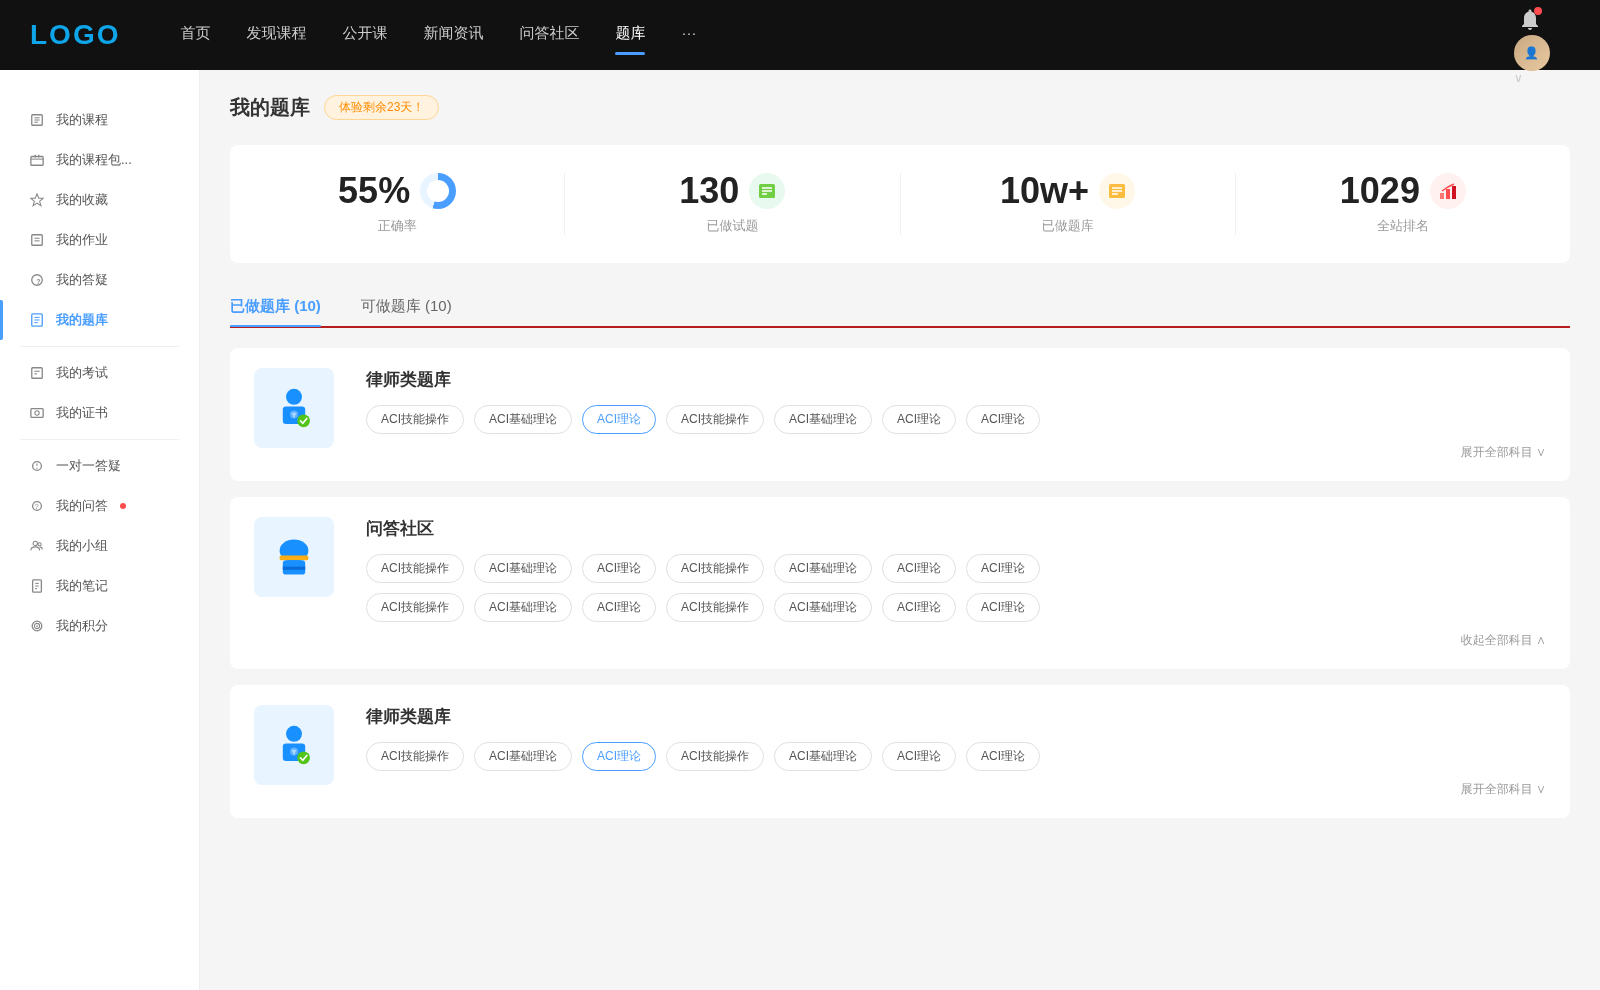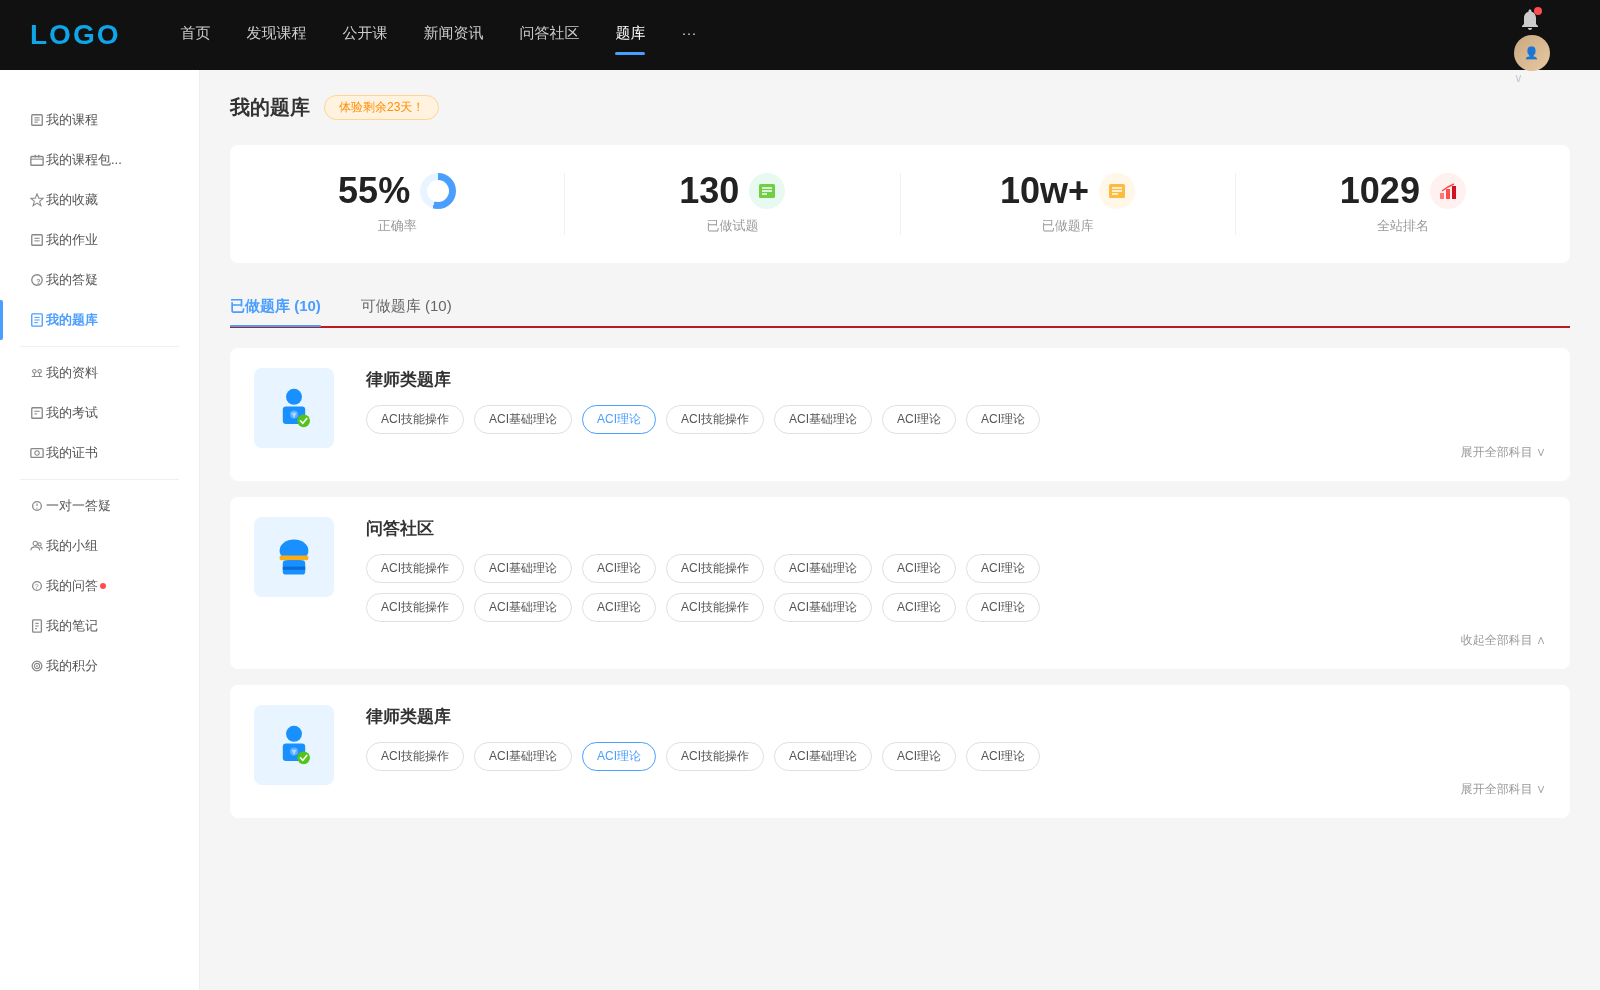--- a/index.html
+++ b/index.html
@@ -146,20 +146,21 @@
     .sidebar-motto {
       font-size: 11px;
       color: #999;
       text-align: center;
     }
 
     .sidebar-menu { padding: 0; }
     .menu-item {
       display: flex;
       align-items: center;
+      gap: 10px;
       padding: 11px 28px;
       cursor: pointer;
       font-size: 13px;
       color: #555;
       position: relative;
     }
     .menu-item.active {
       color: #4a9eff;
       font-weight: 600;
     }
@@ -455,32 +456,20 @@
               <line x1="5" y1="8" x2="11" y2="8" stroke="#4a9eff" stroke-width="1.2"></line>
               <line x1="5" y1="11" x2="9" y2="11" stroke="#4a9eff" stroke-width="1.2"></line>
             </svg>
         </span>
         <span>我的题库</span>
       </div>
       <div class="menu-divider"></div>
       <div class="menu-item">
         <span class="menu-icon">
           <svg width="14" height="14" viewBox="0 0 16 16" fill="none">
-              <circle cx="5" cy="6" r="2" stroke="#888" stroke-width="1.2"></circle>
-              <circle cx="11" cy="6" r="2" stroke="#888" stroke-width="1.2"></circle>
-              <line x1="2" y1="12" x2="14" y2="12" stroke="#888" stroke-width="1.2"></line>
-              <line x1="5" y1="8" x2="5" y2="12" stroke="#888" stroke-width="1.2"></line>
-              <line x1="11" y1="8" x2="11" y2="12" stroke="#888" stroke-width="1.2"></line>
-            </svg>
-        </span>
-        <span>我的资料</span>
-      </div>
-      <div class="menu-item">
-        <span class="menu-icon">
-          <svg width="14" height="14" viewBox="0 0 16 16" fill="none">
               <rect x="2" y="2" width="12" height="12" rx="1" stroke="#888" stroke-width="1.5"></rect>
               <line x1="5" y1="6" x2="11" y2="6" stroke="#888" stroke-width="1.2"></line>
               <line x1="5" y1="9" x2="8" y2="9" stroke="#888" stroke-width="1.2"></line>
             </svg>
         </span>
         <span>我的考试</span>
       </div>
       <div class="menu-item">
         <span class="menu-icon">
           <svg width="14" height="14" viewBox="0 0 16 16" fill="none">
@@ -493,41 +482,41 @@
       <div class="menu-divider"></div>
       <div class="menu-item">
         <span class="menu-icon">
           <svg width="14" height="14" viewBox="0 0 16 16" fill="none">
               <circle cx="8" cy="8" r="5" stroke="#888" stroke-width="1.5"></circle>
               <line x1="8" y1="5" x2="8" y2="8" stroke="#888" stroke-width="1.2"></line>
               <circle cx="8" cy="10.5" r="0.7" fill="#888"></circle>
             </svg>
         </span>
         <span>一对一答疑</span>
+      </div>
+      <div class="menu-item">
+        <span class="menu-icon">
+          <svg width="14" height="14" viewBox="0 0 16 16" fill="none">
+              <circle cx="8" cy="8" r="5" stroke="#888" stroke-width="1.5"></circle>
+              <text x="5.5" y="11.5" font-size="8" fill="#888">?</text>
+            </svg>
+        </span>
+        <span>我的问答</span>
+        <div class="menu-dot"></div>
       </div>
       <div class="menu-item">
         <span class="menu-icon">
           <svg width="14" height="14" viewBox="0 0 16 16" fill="none">
               <circle cx="6" cy="5" r="2.5" stroke="#888" stroke-width="1.2"></circle>
               <circle cx="11" cy="6" r="1.8" stroke="#888" stroke-width="1.2"></circle>
               <path d="M1 13 c0-3 2-4 5-4 s5 1 5 4" stroke="#888" stroke-width="1.2" fill="none"></path>
               <path d="M11 9 c1.5 0 3 0.8 3 3" stroke="#888" stroke-width="1.2" fill="none"></path>
             </svg>
         </span>
         <span>我的小组</span>
-      </div>
-      <div class="menu-item">
-        <span class="menu-icon">
-          <svg width="14" height="14" viewBox="0 0 16 16" fill="none">
-              <circle cx="8" cy="8" r="5" stroke="#888" stroke-width="1.5"></circle>
-              <text x="5.5" y="11.5" font-size="8" fill="#888">?</text>
-            </svg>
-        </span>
-        <span>我的问答</span>
-        <div class="menu-dot"></div>
       </div>
       <div class="menu-item">
         <span class="menu-icon">
           <svg width="14" height="14" viewBox="0 0 16 16" fill="none">
               <rect x="3" y="1" width="10" height="14" rx="1" stroke="#888" stroke-width="1.5"></rect>
               <line x1="6" y1="5" x2="10" y2="5" stroke="#888" stroke-width="1.2"></line>
               <line x1="6" y1="8" x2="10" y2="8" stroke="#888" stroke-width="1.2"></line>
               <line x1="6" y1="11" x2="8" y2="11" stroke="#888" stroke-width="1.2"></line>
             </svg>
         </span>

